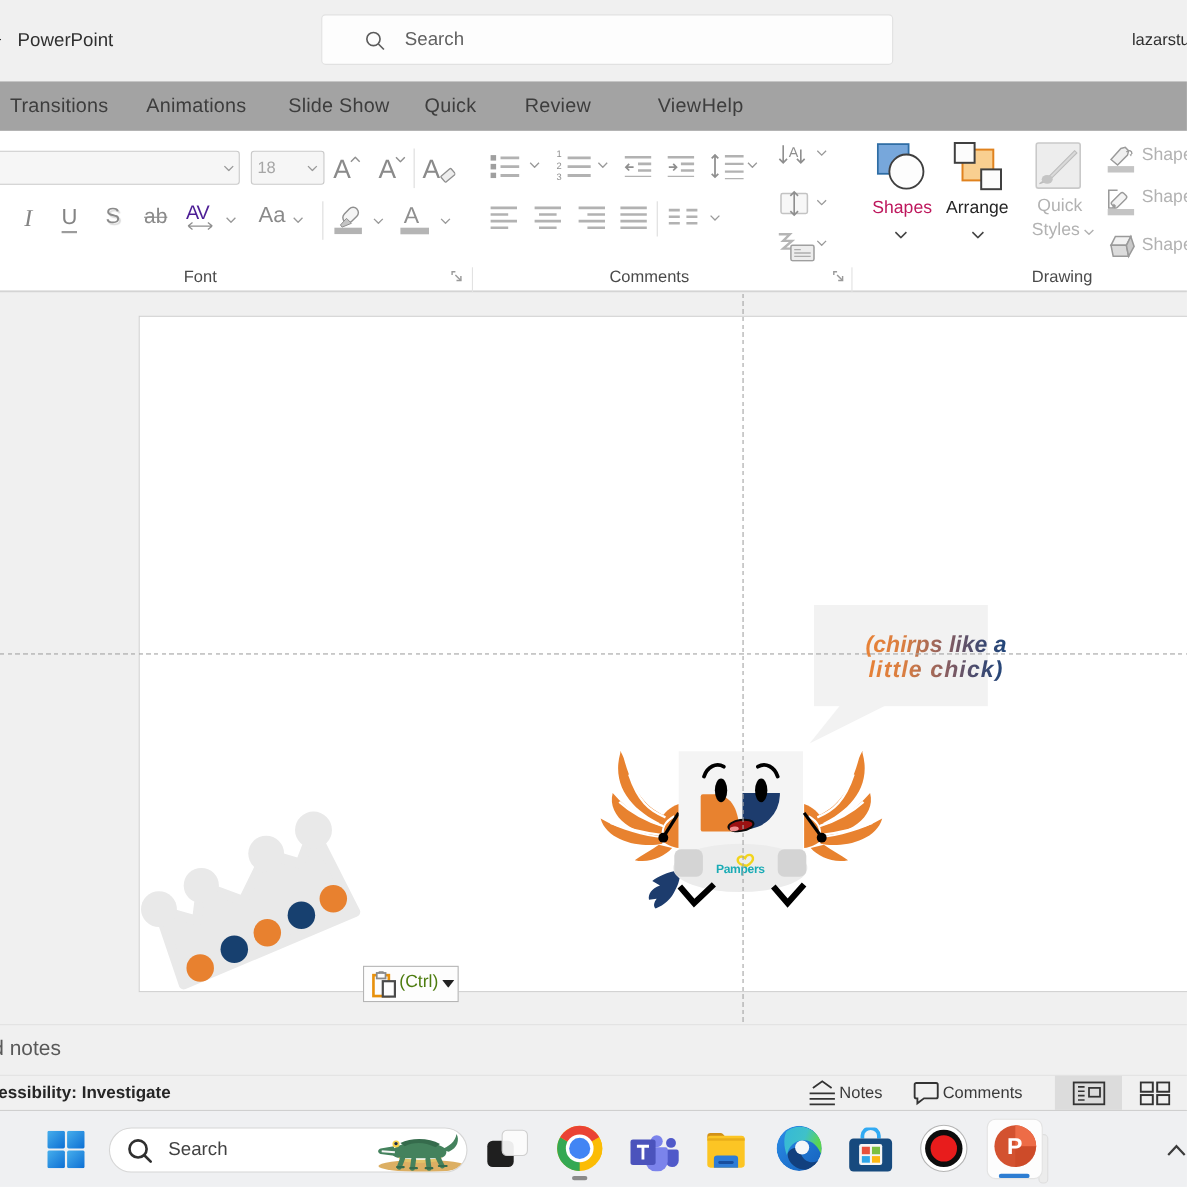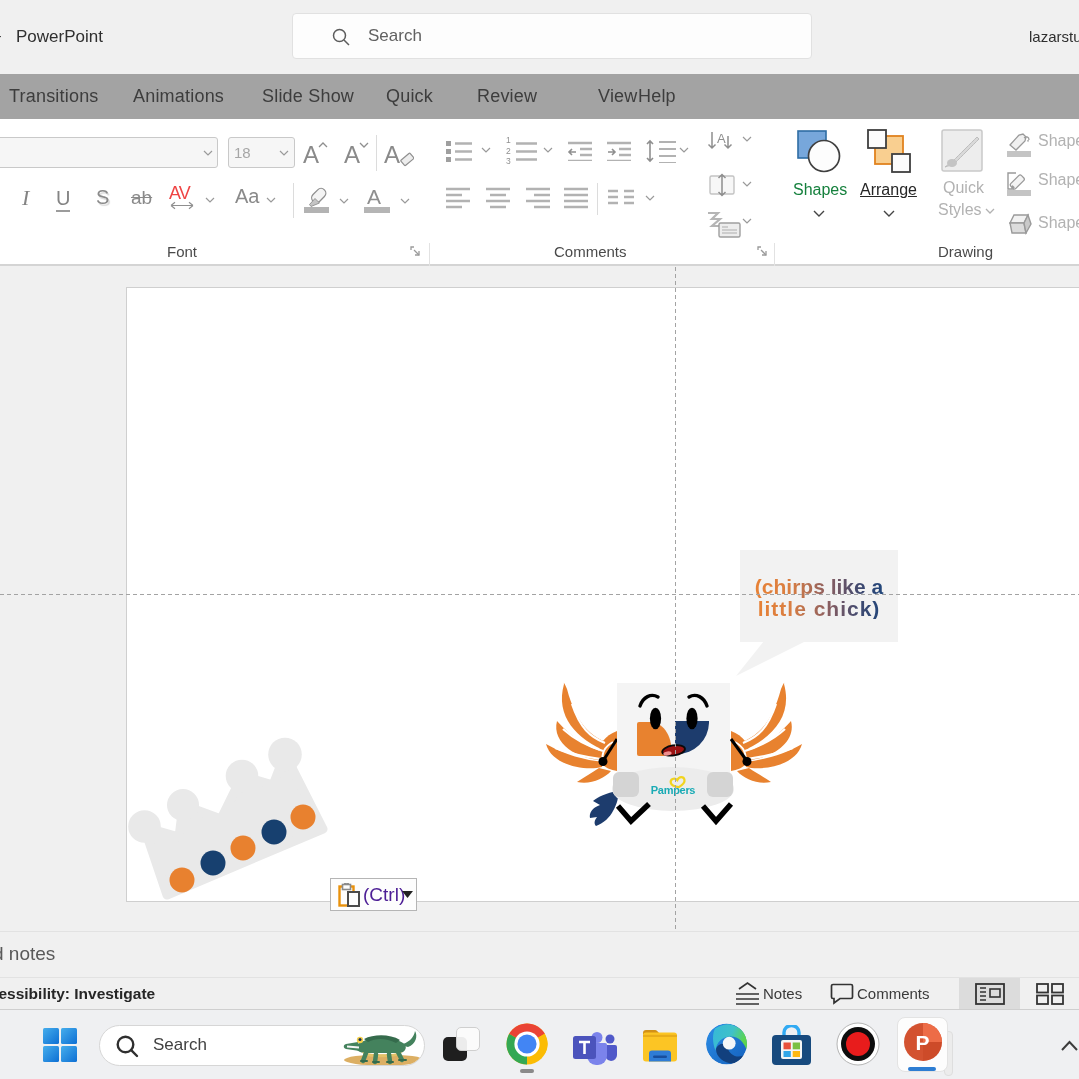--- a/index.html
+++ b/index.html
@@ -75,21 +75,21 @@
 
   <div class="abs" style="left:384px;top:22px;font-size:24px;color:#8a8a8a;">A</div>
   <svg class="abs" style="left:396px;top:31px;" width="18" height="18" viewBox="0 0 18 18">
       <rect x="5" y="6" width="12" height="7" rx="1" transform="rotate(-40 11 9)" fill="#ededed" stroke="#8f8f8f" stroke-width="1.2"></rect>
     </svg>
 
   <div class="abs" style="left:22px;top:66px;font-size:22px;color:#848484;font-family:'Liberation Serif',serif;font-style:italic;">I</div>
   <div class="abs" style="left:56px;top:67px;font-size:20px;color:#848484;border-bottom:2px solid #9c9c9c;line-height:24px;">U</div>
   <div class="abs" style="left:96px;top:67px;font-size:20px;color:#8a8a8a;text-shadow:1.5px 1.5px 1px #d9d9d9;">S</div>
   <div class="abs" style="left:131px;top:68px;font-size:19px;color:#8a8a8a;text-decoration:line-through;">ab</div>
-  <div class="abs" style="left:169px;top:64px;font-size:18px;color:#ef4444;letter-spacing:-1px;">AV</div>
+  <div class="abs" style="left:169px;top:64px;font-size:18px;color:#4c1d95;letter-spacing:-1px;">AV</div>
   <svg class="abs" style="left:169px;top:82px;" width="26" height="9" viewBox="0 0 26 9">
       <path d="M2,4.5 H24 M2,4.5 l4,-3.2 M2,4.5 l4,3.2 M24,4.5 l-4,-3.2 M24,4.5 l-4,3.2" fill="none" stroke="#8f8f8f" stroke-width="1.2"></path>
     </svg>
   <svg class="abs" style="left:205px;top:78px;" width="10" height="6" viewBox="0 0 10 6">
       <path d="M1,1 L5,5 L9,1" fill="none" stroke="#9a9a9a" stroke-width="1.2"></path>
     </svg>
   <div class="abs" style="left:235px;top:66px;font-size:20px;color:#8a8a8a;">Aa</div>
   <svg class="abs" style="left:266px;top:78px;" width="10" height="6" viewBox="0 0 10 6">
       <path d="M1,1 L5,5 L9,1" fill="none" stroke="#9a9a9a" stroke-width="1.2"></path>
     </svg>
@@ -205,31 +205,31 @@
       <path d="M1,4 V1 H4" stroke="#9a9a9a" fill="none" stroke-width="1.3"></path>
       <path d="M4,4 L9,9" stroke="#9a9a9a" stroke-width="1.3"></path>
       <path d="M9,5 V9 H5" stroke="#9a9a9a" fill="none" stroke-width="1.3"></path>
     </svg>
   <div class="gsep" style="left:774px;"></div>
 
   <svg class="abs" style="left:797px;top:11px;" width="44" height="43" viewBox="0 0 44 43">
     <rect x="1" y="1" width="28" height="27" fill="#77a7db" stroke="#2e6da4" stroke-width="1.6"></rect>
     <circle cx="27" cy="26" r="15.5" fill="#fdfdfd" stroke="#3f3f3f" stroke-width="1.7"></circle>
   </svg>
-  <div class="abs" style="left:793px;top:62px;font-size:16px;color:#15803d;">Shapes</div>
+  <div class="abs" style="left:793px;top:62px;font-size:16px;color:#be185d;">Shapes</div>
   <svg class="abs" style="left:813px;top:91px;" width="12" height="7" viewBox="0 0 12 7">
       <path d="M1,1 L6,6 L11,1" fill="none" stroke="#444" stroke-width="1.4"></path>
     </svg>
 
   <svg class="abs" style="left:866px;top:9px;" width="46" height="46" viewBox="0 0 46 46">
     <rect x="9" y="8" width="28" height="28" fill="#f9cf90" stroke="#e0821e" stroke-width="1.8"></rect>
     <rect x="2" y="2" width="18" height="18" fill="#fcfcfc" stroke="#3f3f3f" stroke-width="1.8"></rect>
     <rect x="26" y="26" width="18" height="18" fill="#fcfcfc" stroke="#3f3f3f" stroke-width="1.8"></rect>
   </svg>
-  <div class="abs" style="left:860px;top:62px;font-size:16px;color:#262626;text-decoration:underline;">Arrange</div>
+  <div class="abs" style="left:860px;top:62px;font-size:16px;color:#262626;">Arrange</div>
   <svg class="abs" style="left:883px;top:91px;" width="12" height="7" viewBox="0 0 12 7">
       <path d="M1,1 L6,6 L11,1" fill="none" stroke="#444" stroke-width="1.4"></path>
     </svg>
 
   <svg class="abs" style="left:941px;top:10px;" width="42" height="43" viewBox="0 0 42 43">
     <rect x="1" y="1" width="40" height="41" rx="2" fill="#ededed" stroke="#c9c9c9" stroke-width="1.5"></rect>
     <path d="M36,8 C30,14 18,26 12,32 C9,35 6,36 4,38 C7,37 11,36 14,34 C20,28 32,16 38,10 Z" fill="#d9d9d9" stroke="#bdbdbd" stroke-width="1"></path>
     <ellipse cx="11" cy="34" rx="5" ry="4" fill="#c4c4c4"></ellipse>
   </svg>
   <div class="abs" style="left:943px;top:60px;font-size:16px;color:#b2b2b2;">Quick</div>
@@ -327,30 +327,30 @@
   <text x="673" y="794" text-anchor="middle" font-size="11px" font-weight="bold" fill="#1aabb5" font-family="Liberation Sans" letter-spacing="-0.3">Pampers</text>
 
   <path d="M618,806 L631,821 L649,804" stroke="#000" stroke-width="5.5" fill="none"></path>
   <path d="M703,806 L716,821 L731,804" stroke="#000" stroke-width="5.5" fill="none"></path>
 </svg>
 
 <div class="abs" style="left:740px;top:550px;width:158px;height:92px;background:#f2f2f2;"></div>
 <svg class="abs" style="left:730px;top:640px;" width="80" height="40" viewBox="0 0 80 40">
   <polygon points="34,1 76,1 6,36" fill="#f2f2f2"></polygon>
 </svg>
-<div class="abs bubtxt" style="left:740px;top:576px;width:158px;">(chirps like a<br><span style="letter-spacing:1px;">little chick)</span></div>
+<div class="abs bubtxt" style="left:772px;top:576px;width:158px;font-style:italic;">(chirps like a<br><span style="letter-spacing:1px;">little chick)</span></div>
 
 <div class="abs" style="left:330px;top:878px;width:87px;height:33px;background:#fdfdfd;border:1px solid #b5b5b5;">
   <svg class="abs" style="left:7px;top:4px;" width="23" height="25" viewBox="0 0 23 25">
     <rect x="1.5" y="3.5" width="14" height="19" fill="none" stroke="#e8910c" stroke-width="2.4"></rect>
     <rect x="4.5" y="1.5" width="8" height="5" fill="#fdfdfd" stroke="#8a8a8a" stroke-width="1.6"></rect>
     <path d="M6.5,2 a2,2 0 0 1 4,0" fill="none" stroke="#8a8a8a" stroke-width="1.6"></path>
     <rect x="10" y="9" width="11" height="14" fill="#fdfdfd" stroke="#4a4a4a" stroke-width="2"></rect>
   </svg>
-  <div class="abs" style="left:32px;top:5px;font-size:19px;color:#4c1d95;">(Ctrl)</div>
+  <div class="abs" style="left:32px;top:5px;font-size:16px;color:#4d7c0f;">(Ctrl)</div>
   <svg class="abs" style="left:71px;top:12px;" width="11" height="7" viewBox="0 0 11 7">
       <polygon points="0,0 11,0 5.5,7" fill="#222"></polygon>
     </svg>
 </div>
 
 <div class="abs vdash" style="left:675px;top:267px;height:663px;"></div>
 <div class="abs hdash" style="left:0;top:594px;width:1079px;"></div>
 
 <div class="abs noteb">
   <div class="abs" style="left:-7px;top:11px;font-size:19px;color:#595959;">d notes</div>

